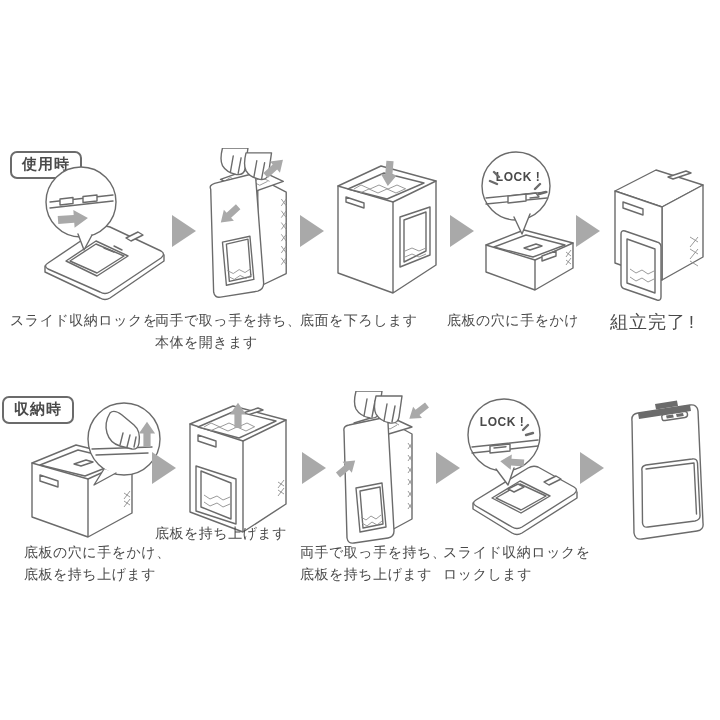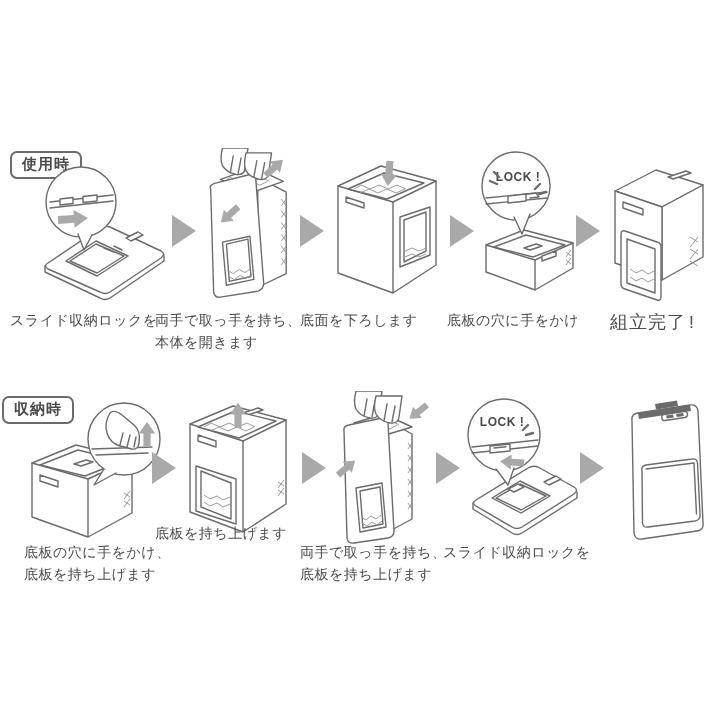--- a/index.html
+++ b/index.html
@@ -251,15 +251,16 @@
   </div>
   <div class="cap" style="left:155px;top:522px">
     <div>底板を持ち上げます</div>
   </div>
   <div class="cap" style="left:300px;top:541px">
     <div>両手で取っ手を持ち、</div>
       <div>底板を持ち上げます</div>
   </div>
   <div class="cap" style="left:443px;top:541px">
     <div>スライド収納ロックを</div>
+      <div>ロックします</div>
   </div>
 
 </div>
 
 </body></html>

